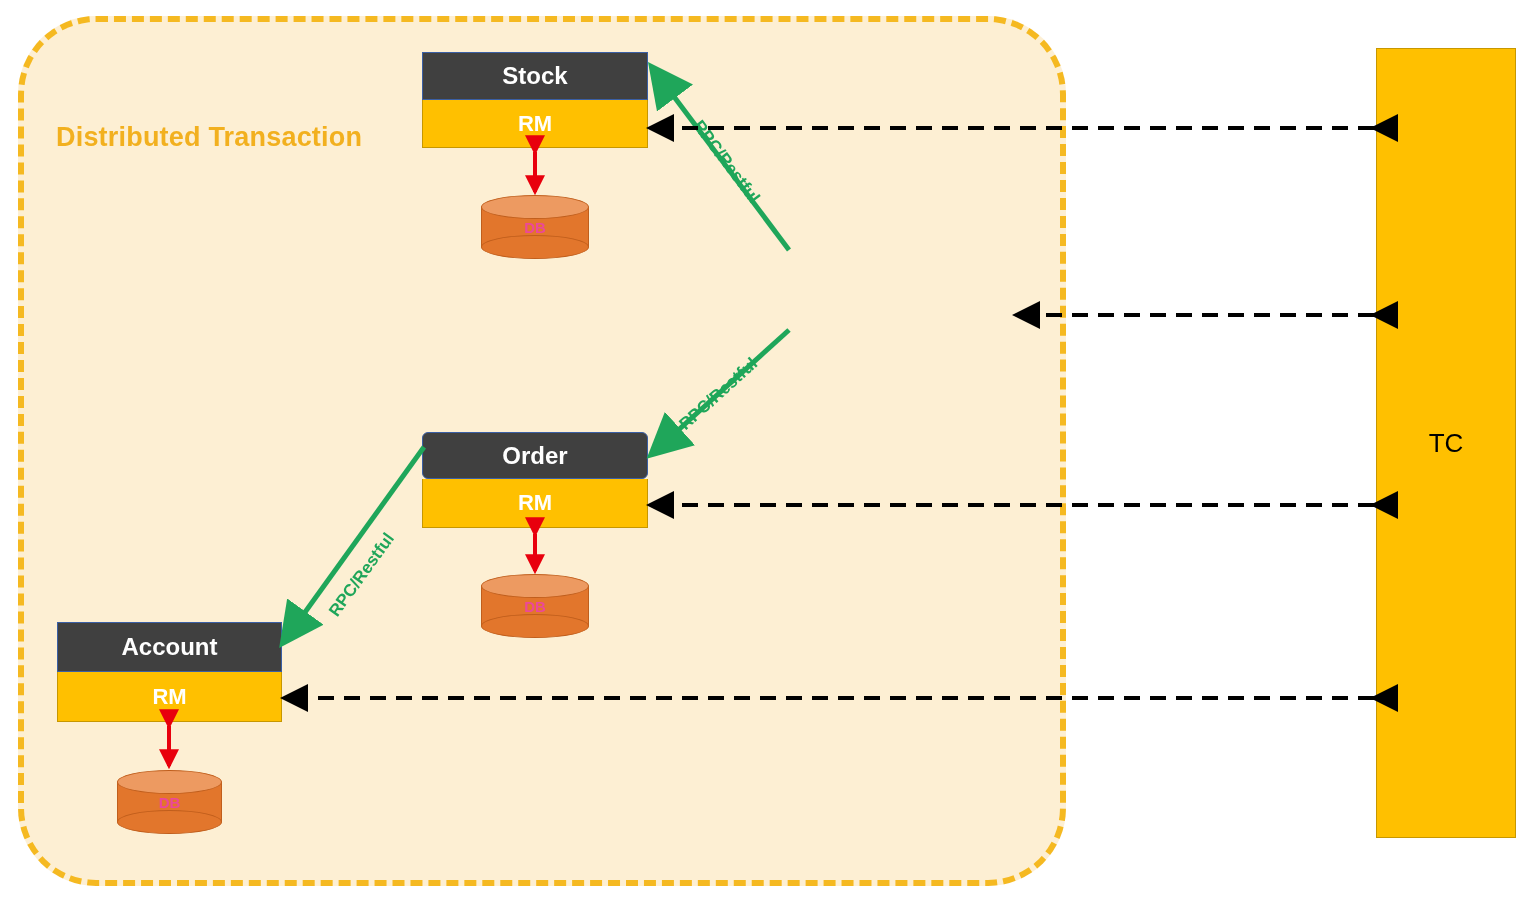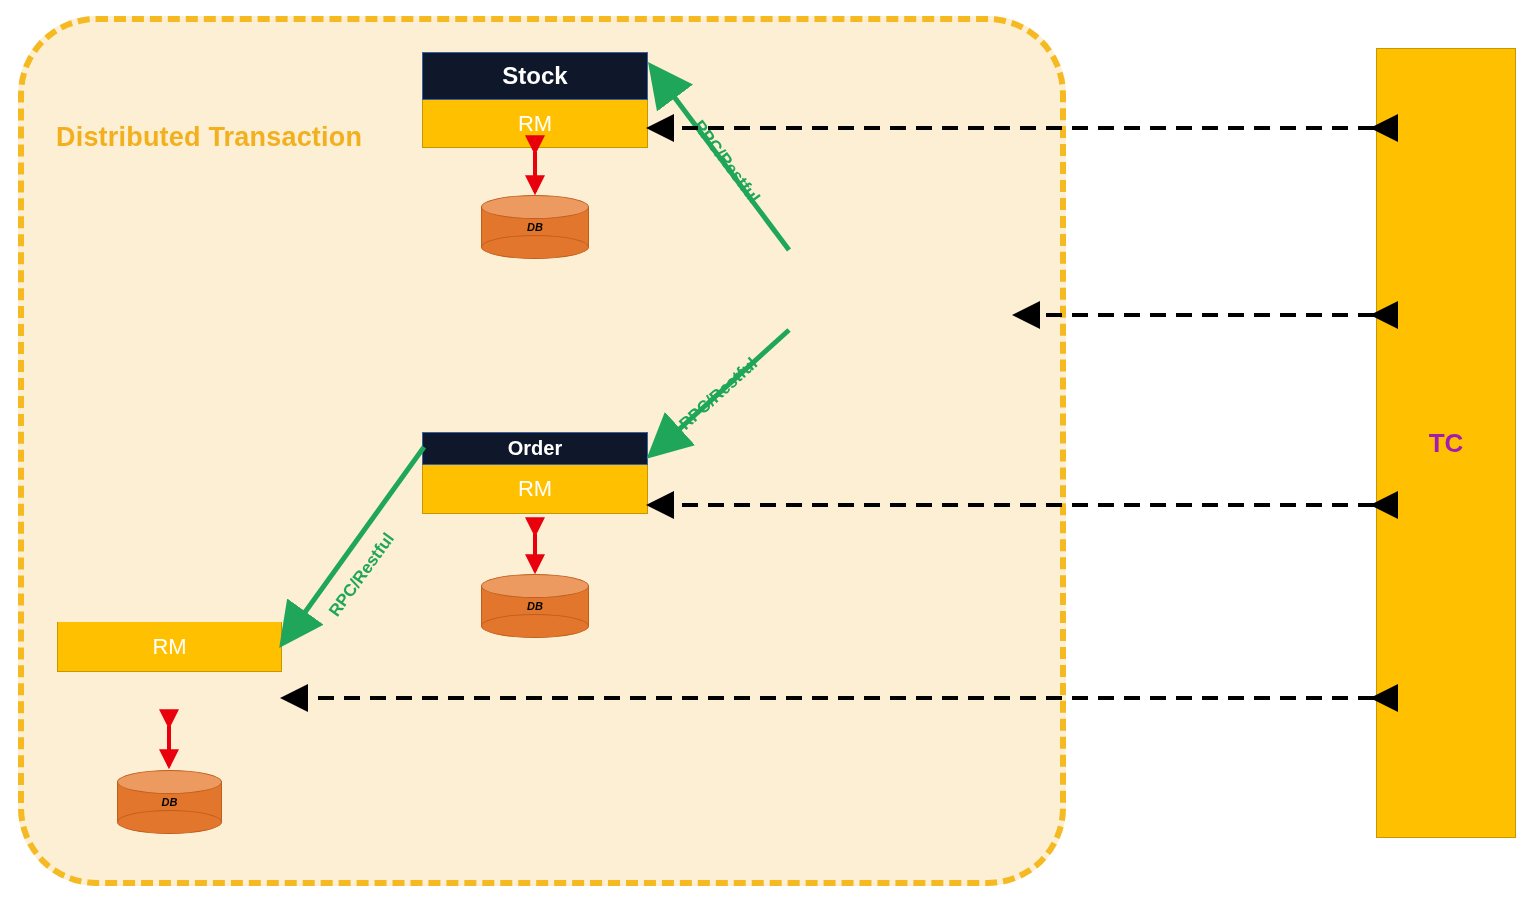--- a/index.html
+++ b/index.html
@@ -39,58 +39,58 @@
     letter-spacing: 0.2px;
     white-space: nowrap;
     margin-top: 48px;
   }
   
   .svc {
     position: absolute;
     box-sizing: border-box;
   }
   .svc .top {
-    background: #0f172a;
+    background: #404040;
     border: 1px solid #3A5FA5;
     color: #ffffff;
     display: flex;
     align-items: center;
     justify-content: center;
     font-weight: bold;
     box-sizing: border-box;
     width: 100%;
   }
   .svc .bottom {
     background: #FFC000;
     border: 1px solid #C79700;
     border-top: none;
     color: #ffffff;
     display: flex;
     align-items: center;
     justify-content: center;
-    font-weight: normal;
+    font-weight: bold;
     box-sizing: border-box;
     width: 100%;
   }
   
   #tc-box {
     position: absolute;
     left: 1376px;
     top: 48px;
     width: 140px;
     height: 790px;
     background: #FFC000;
     border: 1px solid #C79700;
     box-sizing: border-box;
     display: flex;
     align-items: center;
     justify-content: center;
-    color: #a21caf;
+    color: #000000;
     font-size: 26px;
-    font-weight: bold;
+    font-weight: normal;
   }
   
   .db {
     position: absolute;
   }
   .db .body {
     position: absolute;
     left: 0;
     top: 12px;
     width: 100%;
@@ -124,25 +124,24 @@
   }
   .db .db-label {
     position: absolute;
     left: 0;
     top: 0;
     width: 100%;
     height: 100%;
     display: flex;
     align-items: center;
     justify-content: center;
-    color: #000000;
-    font-size: 11px;
+    color: #ec4899;
+    font-size: 15px;
     font-weight: bold;
     z-index: 3;
-    font-style: italic;
   }
   
   #overlay {
     position: absolute;
     left: 0;
     top: 0;
     width: 1534px;
     height: 908px;
     pointer-events: none;
   }
@@ -161,25 +160,26 @@
   <div id="dt-container"></div>
   <div id="dt-title">Distributed Transaction</div>
 
   <div class="svc" style="left:422px; top:52px; width:226px; height:96px;">
     <div class="top" style="height:48px; font-size:24px;">Stock</div>
     <div class="bottom" style="height:48px; font-size:22px;">RM</div>
   </div>
 
 
   <div class="svc" style="left:422px; top:432px; width:226px; height:98px;">
-    <div class="top" style="height:33px; font-size:20px;">Order</div>
+    <div class="top" style="height:47px; font-size:24px;border-radius:6px;">Order</div>
     <div class="bottom" style="height:49px; font-size:22px;">RM</div>
   </div>
 
   <div class="svc" style="left:57px; top:622px; width:225px; height:100px;">
+    <div class="top" style="height:50px; font-size:24px;">Account</div>
     <div class="bottom" style="height:50px; font-size:22px;">RM</div>
   </div>
 
   <div id="tc-box">
     <span>TC</span>
   </div>
 
   <div class="db" style="left:481px; top:195px; width:108px; height:64px;">
     <div class="body"></div>
     <div class="bottom-cap"></div>

